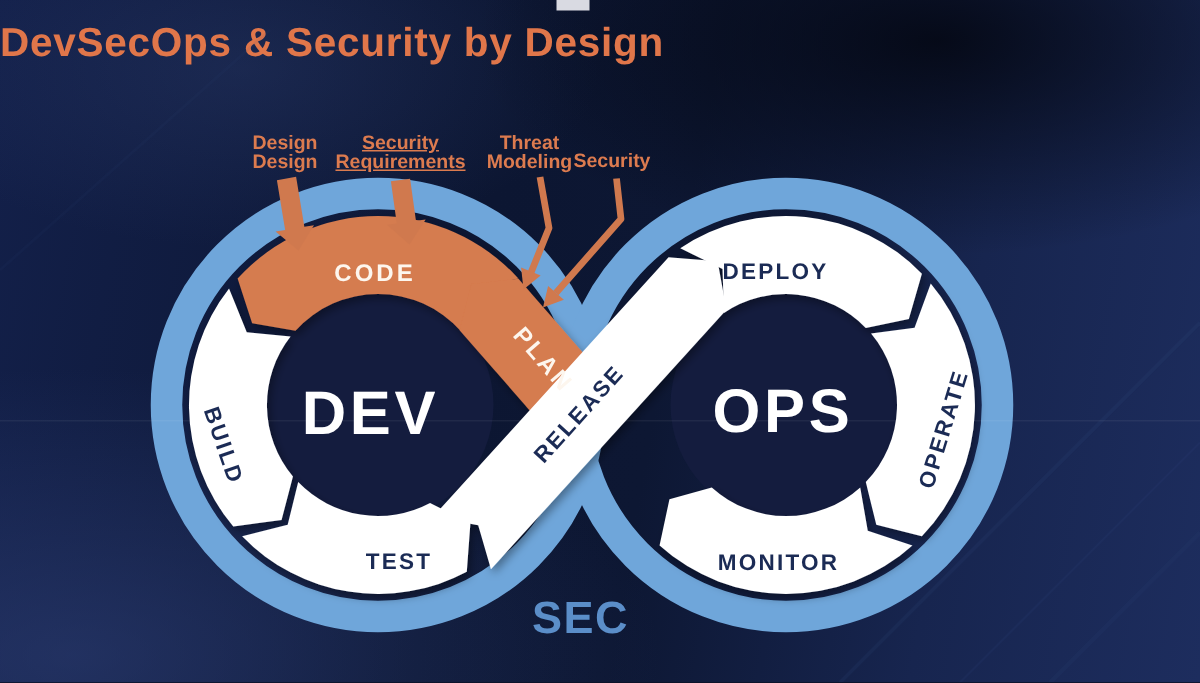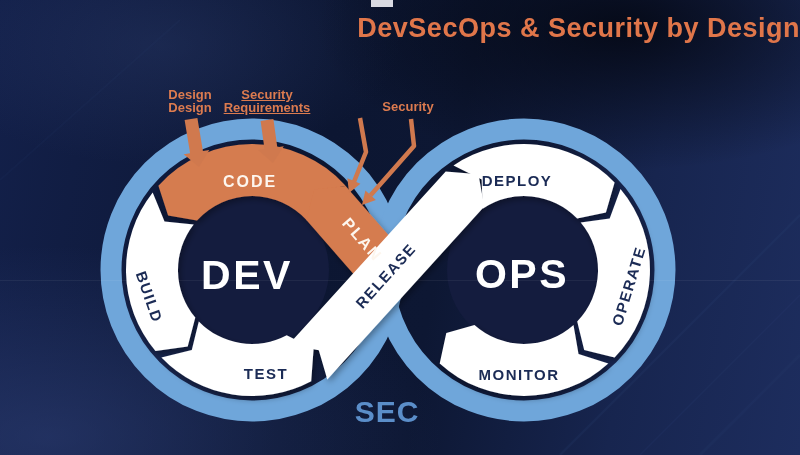--- a/index.html
+++ b/index.html
@@ -6,21 +6,21 @@
   .stage{
     position:relative;width:800px;height:455px;overflow:hidden;
     font-family:"Liberation Sans",sans-serif;
     background:
       radial-gradient(ellipse 55% 45% at 78% 6%, rgba(3,6,16,0.85), rgba(3,6,16,0) 70%),
       radial-gradient(ellipse 70% 60% at 6% 96%, rgba(48,66,122,0.55), rgba(48,66,122,0) 70%),
       radial-gradient(ellipse 40% 35% at 20% 10%, rgba(52,70,120,0.30), rgba(52,70,120,0) 75%),
       linear-gradient(100deg,#13204a 0%,#0c1632 40%,#0d1733 55%,#17254f 78%,#1d2d5e 100%);
   }
   .title{
-    position:absolute;left:0;top:13px;width:100%;text-align:right;
+    position:absolute;left:0;top:13px;width:100%;text-align:left;
     font-size:27px;font-weight:bold;letter-spacing:.5px;color:#E0764A;
   }
   .callout{
     position:absolute;text-align:center;color:#DC7B4F;
     font-size:13px;line-height:12.5px;font-weight:bold;
   }
   .callout span{display:block;}
   #co-sc{left:148px;top:89px;width:84px;}
   #co-sr{left:210px;top:89px;width:114px;text-decoration:underline;}
   #co-tm{left:313px;top:89px;width:80px;}
@@ -39,20 +39,24 @@
 
   <div class="title">DevSecOps &amp; Security by Design</div>
 
   <div class="callout" id="co-sc">
     <span>Design</span>
     <span>Design</span>
   </div>
   <div class="callout" id="co-sr">
     <span>Security</span>
     <span>Requirements</span>
+  </div>
+  <div class="callout" id="co-tm">
+    <span>Threat</span>
+    <span>Modeling</span>
   </div>
   <div class="callout" id="co-tr">
     <span>Security</span>
   </div>
 
   <svg width="800" height="455" viewBox="0 0 800 455">
     <defs>
       <filter id="shadow" x="-20%" y="-20%" width="140%" height="140%">
         <feDropShadow dx="2" dy="3" stdDeviation="3" flood-color="#000000" flood-opacity="0.35"></feDropShadow>
       </filter>

